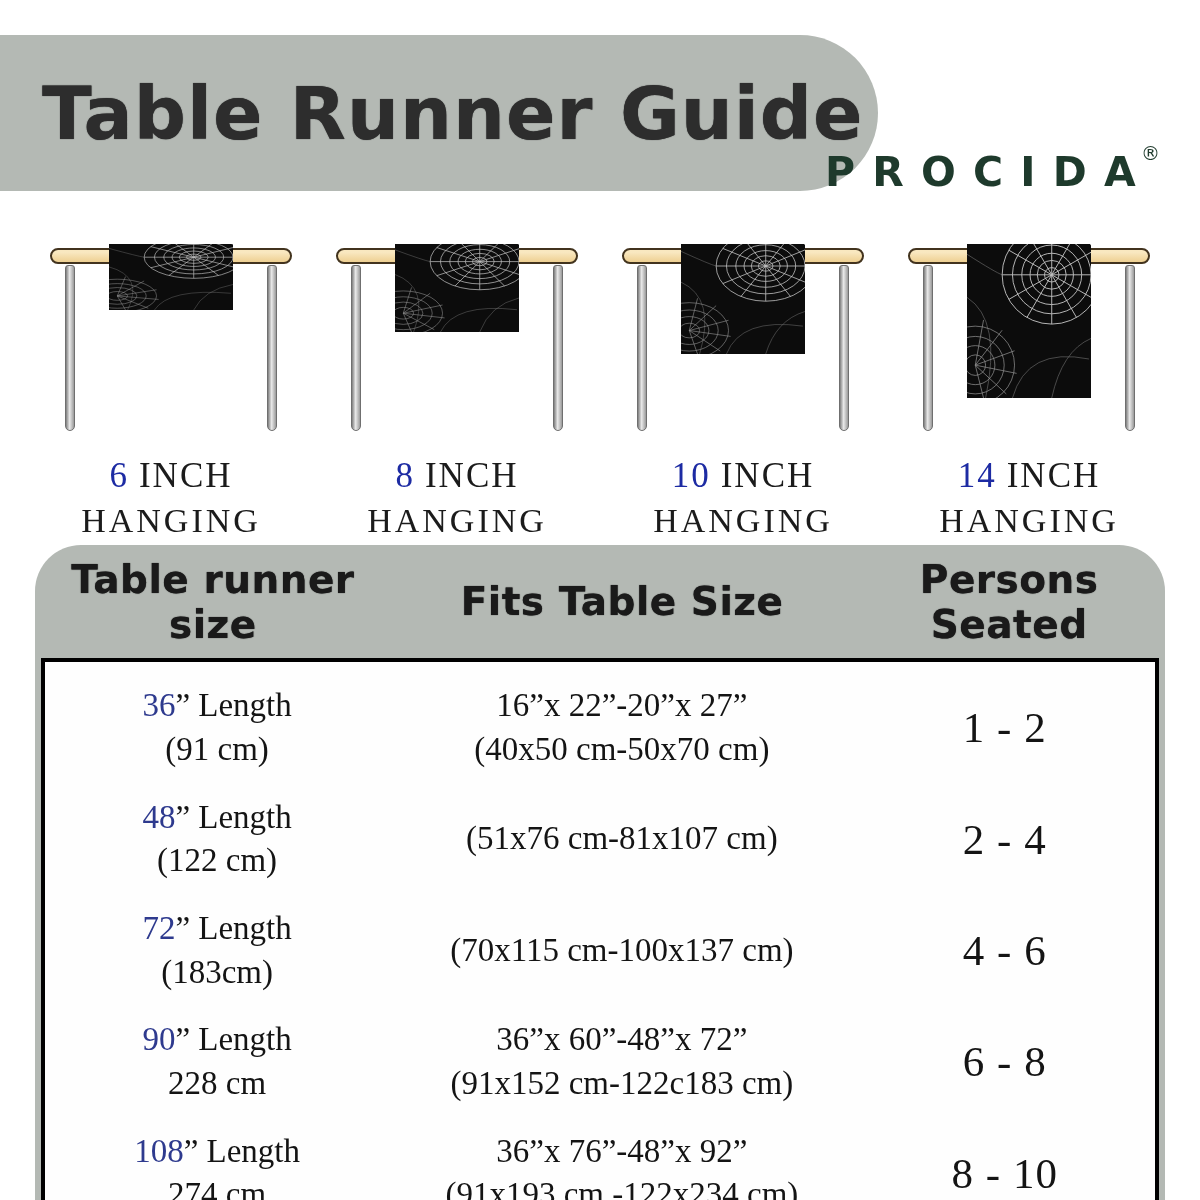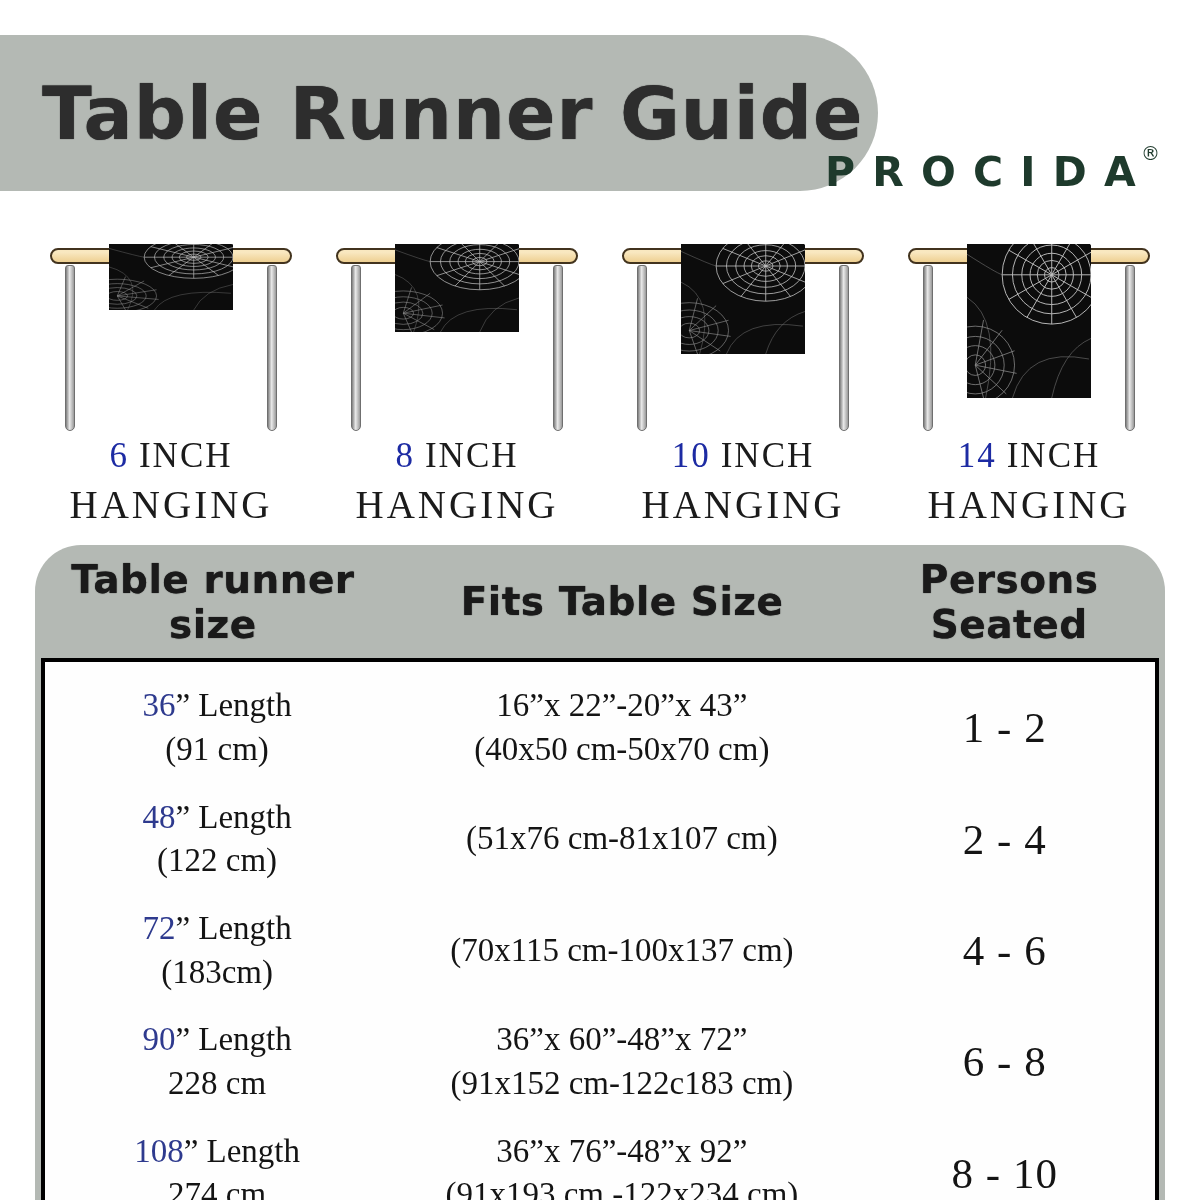--- a/index.html
+++ b/index.html
@@ -54,26 +54,26 @@
   .leg.left  { left: 37px; }
   .leg.right { right: 37px; }
   .runner {
     position: absolute; left: 50%; transform: translateX(-50%);
     top: 4px; width: 124px; height: 66px; z-index: 2;
     background: #0c0c0c;
   }
   .runner svg { display: block; width: 100%; height: 100%; }
 
   .illus-label {
-    text-align: center;
+    margin-top: 20px; text-align: center;
     font-family: "Liberation Serif", serif; color: #1b1b1b;
   }
   .illus-label .line1 { font-size: 35px; letter-spacing: 2px; }
   .illus-label .inch-num { color: #1d2ba3; margin-right: 10px; }
-  .illus-label .line2 { font-size: 39px; letter-spacing: 3px; margin-top: 6px; }
+  .illus-label .line2 { font-size: 34px; letter-spacing: 3px; margin-top: 6px; }
 
   
   .size-table {
     position: absolute; left: 35px; top: 545px; width: 1130px; height: 704px;
     background: #b4b9b4;
     border-radius: 46px 46px 14px 14px;
   }
   .size-table-header {
     height: 113px; display: flex; align-items: center; padding: 0 12px;
   }
@@ -236,21 +236,21 @@
     </div>
 
     <div class="size-table-body">
 
       <div class="row">
         <div class="cell w1">
           <div class="l1"><span class="num">36</span><span>” Length</span></div>
           <div class="l2">(91 cm)</div>
         </div>
         <div class="cell w2">
-          <div class="l1">16”x 22”-20”x 43”</div>
+          <div class="l1">16”x 22”-20”x 27”</div>
           <div class="l2">(40x50 cm-50x70 cm)</div>
         </div>
         <div class="cell c3 w3">1 - 2</div>
       </div>
 
       <div class="row">
         <div class="cell w1">
           <div class="l1"><span class="num">48</span><span>” Length</span></div>
           <div class="l2">(122 cm)</div>
         </div>

